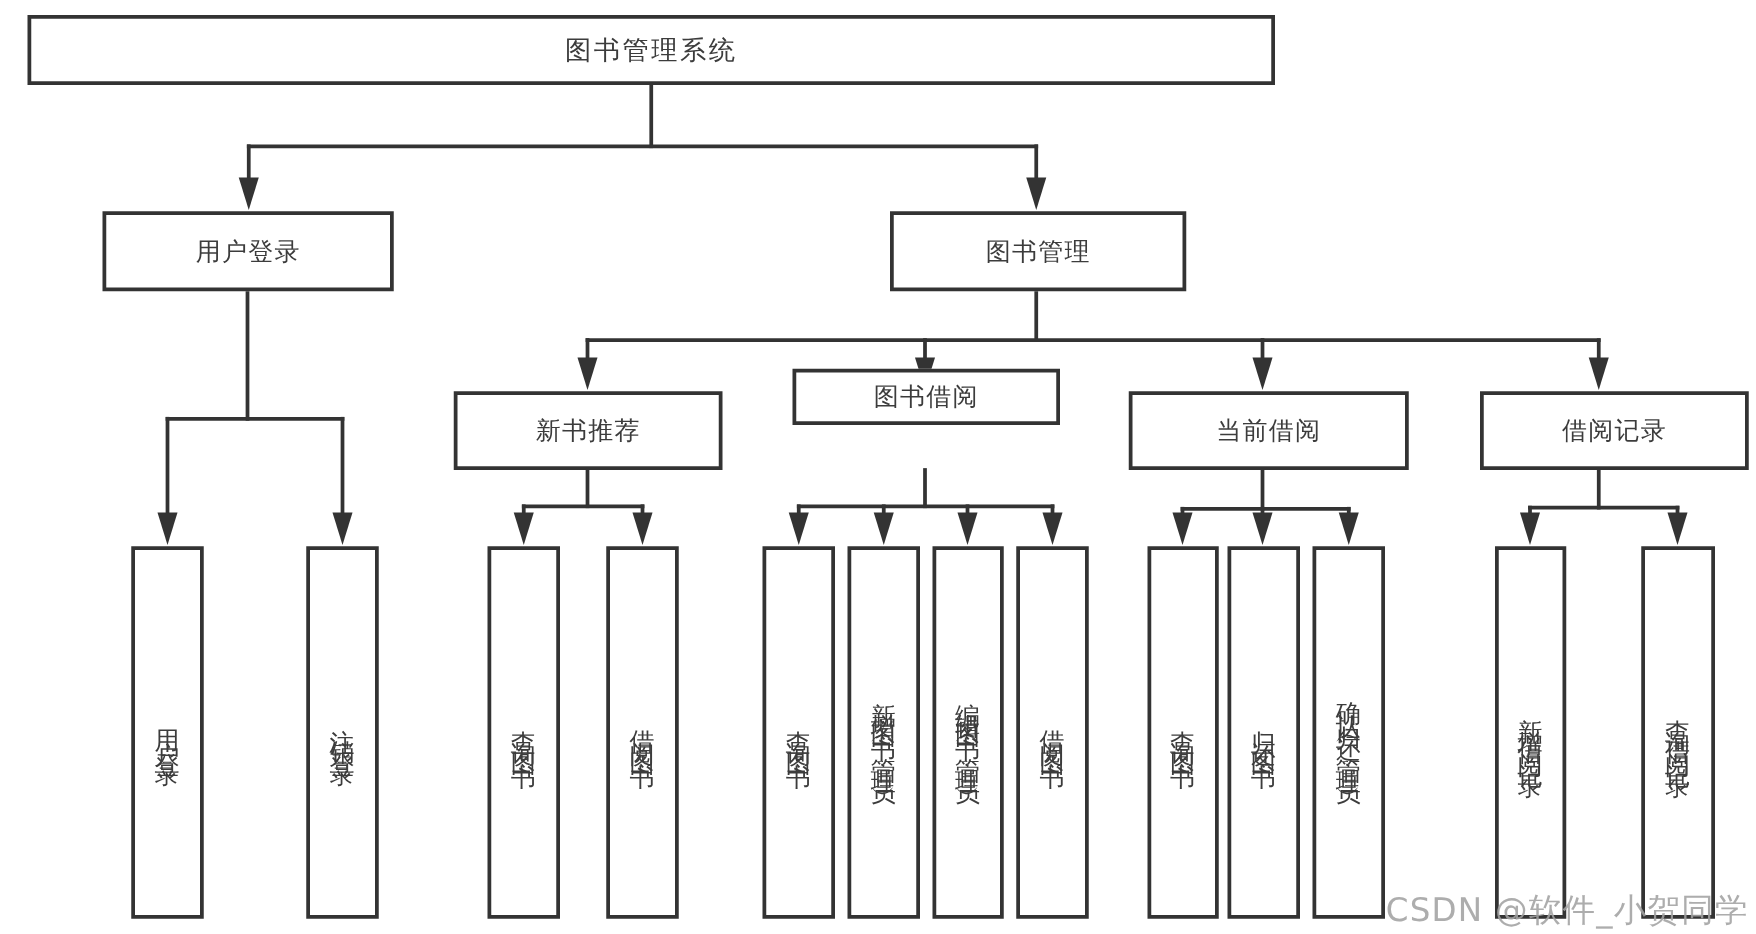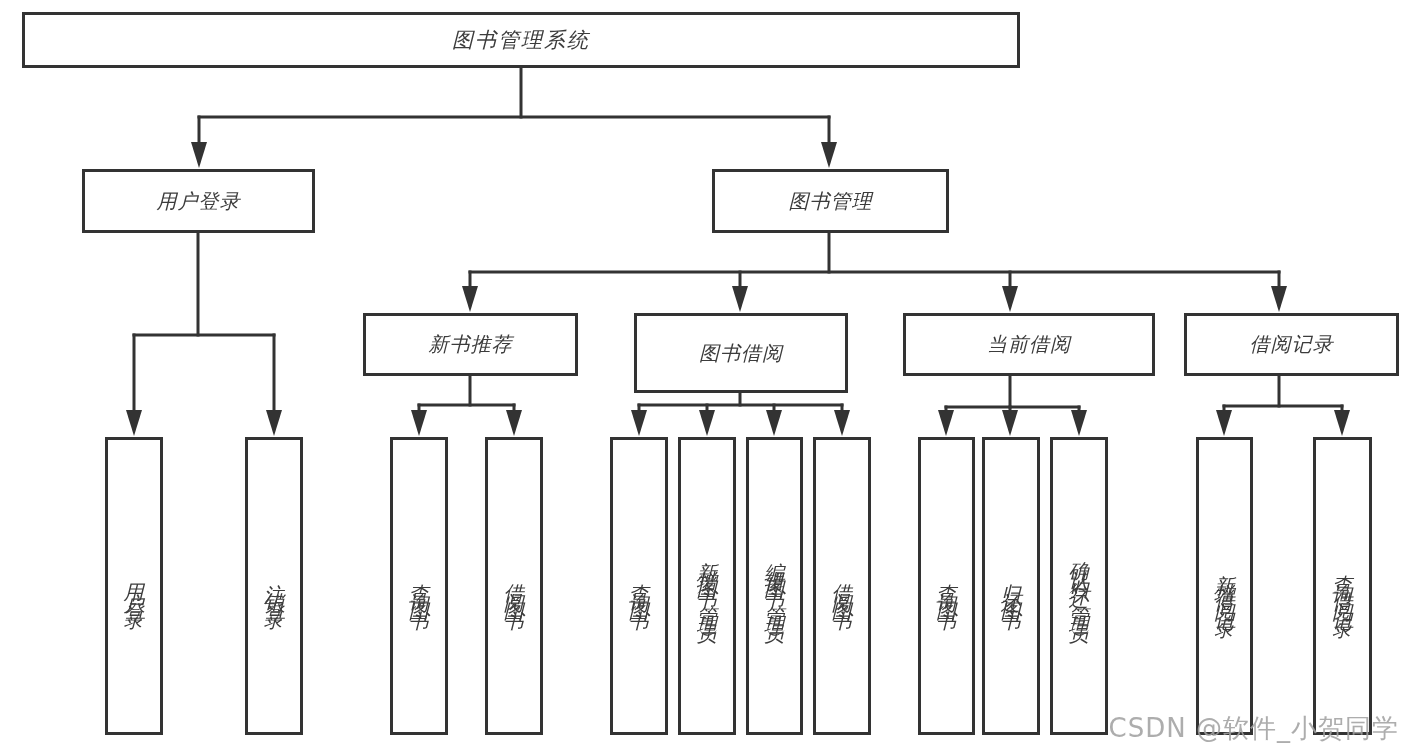--- a/index.html
+++ b/index.html
@@ -5,21 +5,21 @@
   html,body{margin:0;padding:0;background:#fff;}
   .canvas{
     position:relative;width:1405px;height:747px;background:#ffffff;overflow:hidden;
     font-family:"DejaVu Sans","Liberation Sans",sans-serif;color:#3c3c3c;
   }
   .wires{position:absolute;left:0;top:0;width:1405px;height:747px;pointer-events:none;}
   .wires line{stroke:#333333;stroke-width:3;stroke-linecap:square;}
   .wires polygon{fill:#333333;}
   .node{
     position:absolute;box-sizing:border-box;border:3px solid #333333;background:#ffffff;
-    display:flex;align-items:center;justify-content:center;font-style:italic;
+    display:flex;align-items:center;justify-content:center;
   }
   .lbl-h{font-size:20px;letter-spacing:1px;white-space:nowrap;}
   .lbl-title{font-size:21px;letter-spacing:2px;white-space:nowrap;}
   .lbl-v{writing-mode:vertical-rl;font-size:20px;letter-spacing:9px;line-height:1;}
   .watermark{
     position:absolute;right:6px;top:711px;font-size:26px;letter-spacing:1px;
     color:rgba(162,162,162,0.88);white-space:nowrap;z-index:5;
   }
 </style>
 </head>
@@ -103,24 +103,24 @@
   <div class="node" style="left:82px;top:169px;width:233px;height:64px">
     <span class="lbl-h">用户登录</span>
   </div>
   <div class="node" style="left:712px;top:169px;width:237px;height:64px">
     <span class="lbl-h">图书管理</span>
   </div>
 
   <div class="node" style="left:363px;top:313px;width:215px;height:63px">
     <span class="lbl-h">新书推荐</span>
   </div>
-  <div class="node" style="left:634px;top:313px;width:214px;height:80px">
+  <div class="node" style="left:634px;top:295px;width:214px;height:45px">
     <span class="lbl-h">图书借阅</span>
   </div>
-  <div class="node" style="left:903px;top:313px;width:252px;height:63px">
+  <div class="node" style="left:903px;top:313px;width:224px;height:63px">
     <span class="lbl-h">当前借阅</span>
   </div>
   <div class="node" style="left:1184px;top:313px;width:215px;height:63px">
     <span class="lbl-h">借阅记录</span>
   </div>
 
   <div class="node" style="left:105px;top:437px;width:58px;height:298px">
     <span class="lbl-v">用户登录</span>
   </div>
   <div class="node" style="left:245px;top:437px;width:58px;height:298px">

